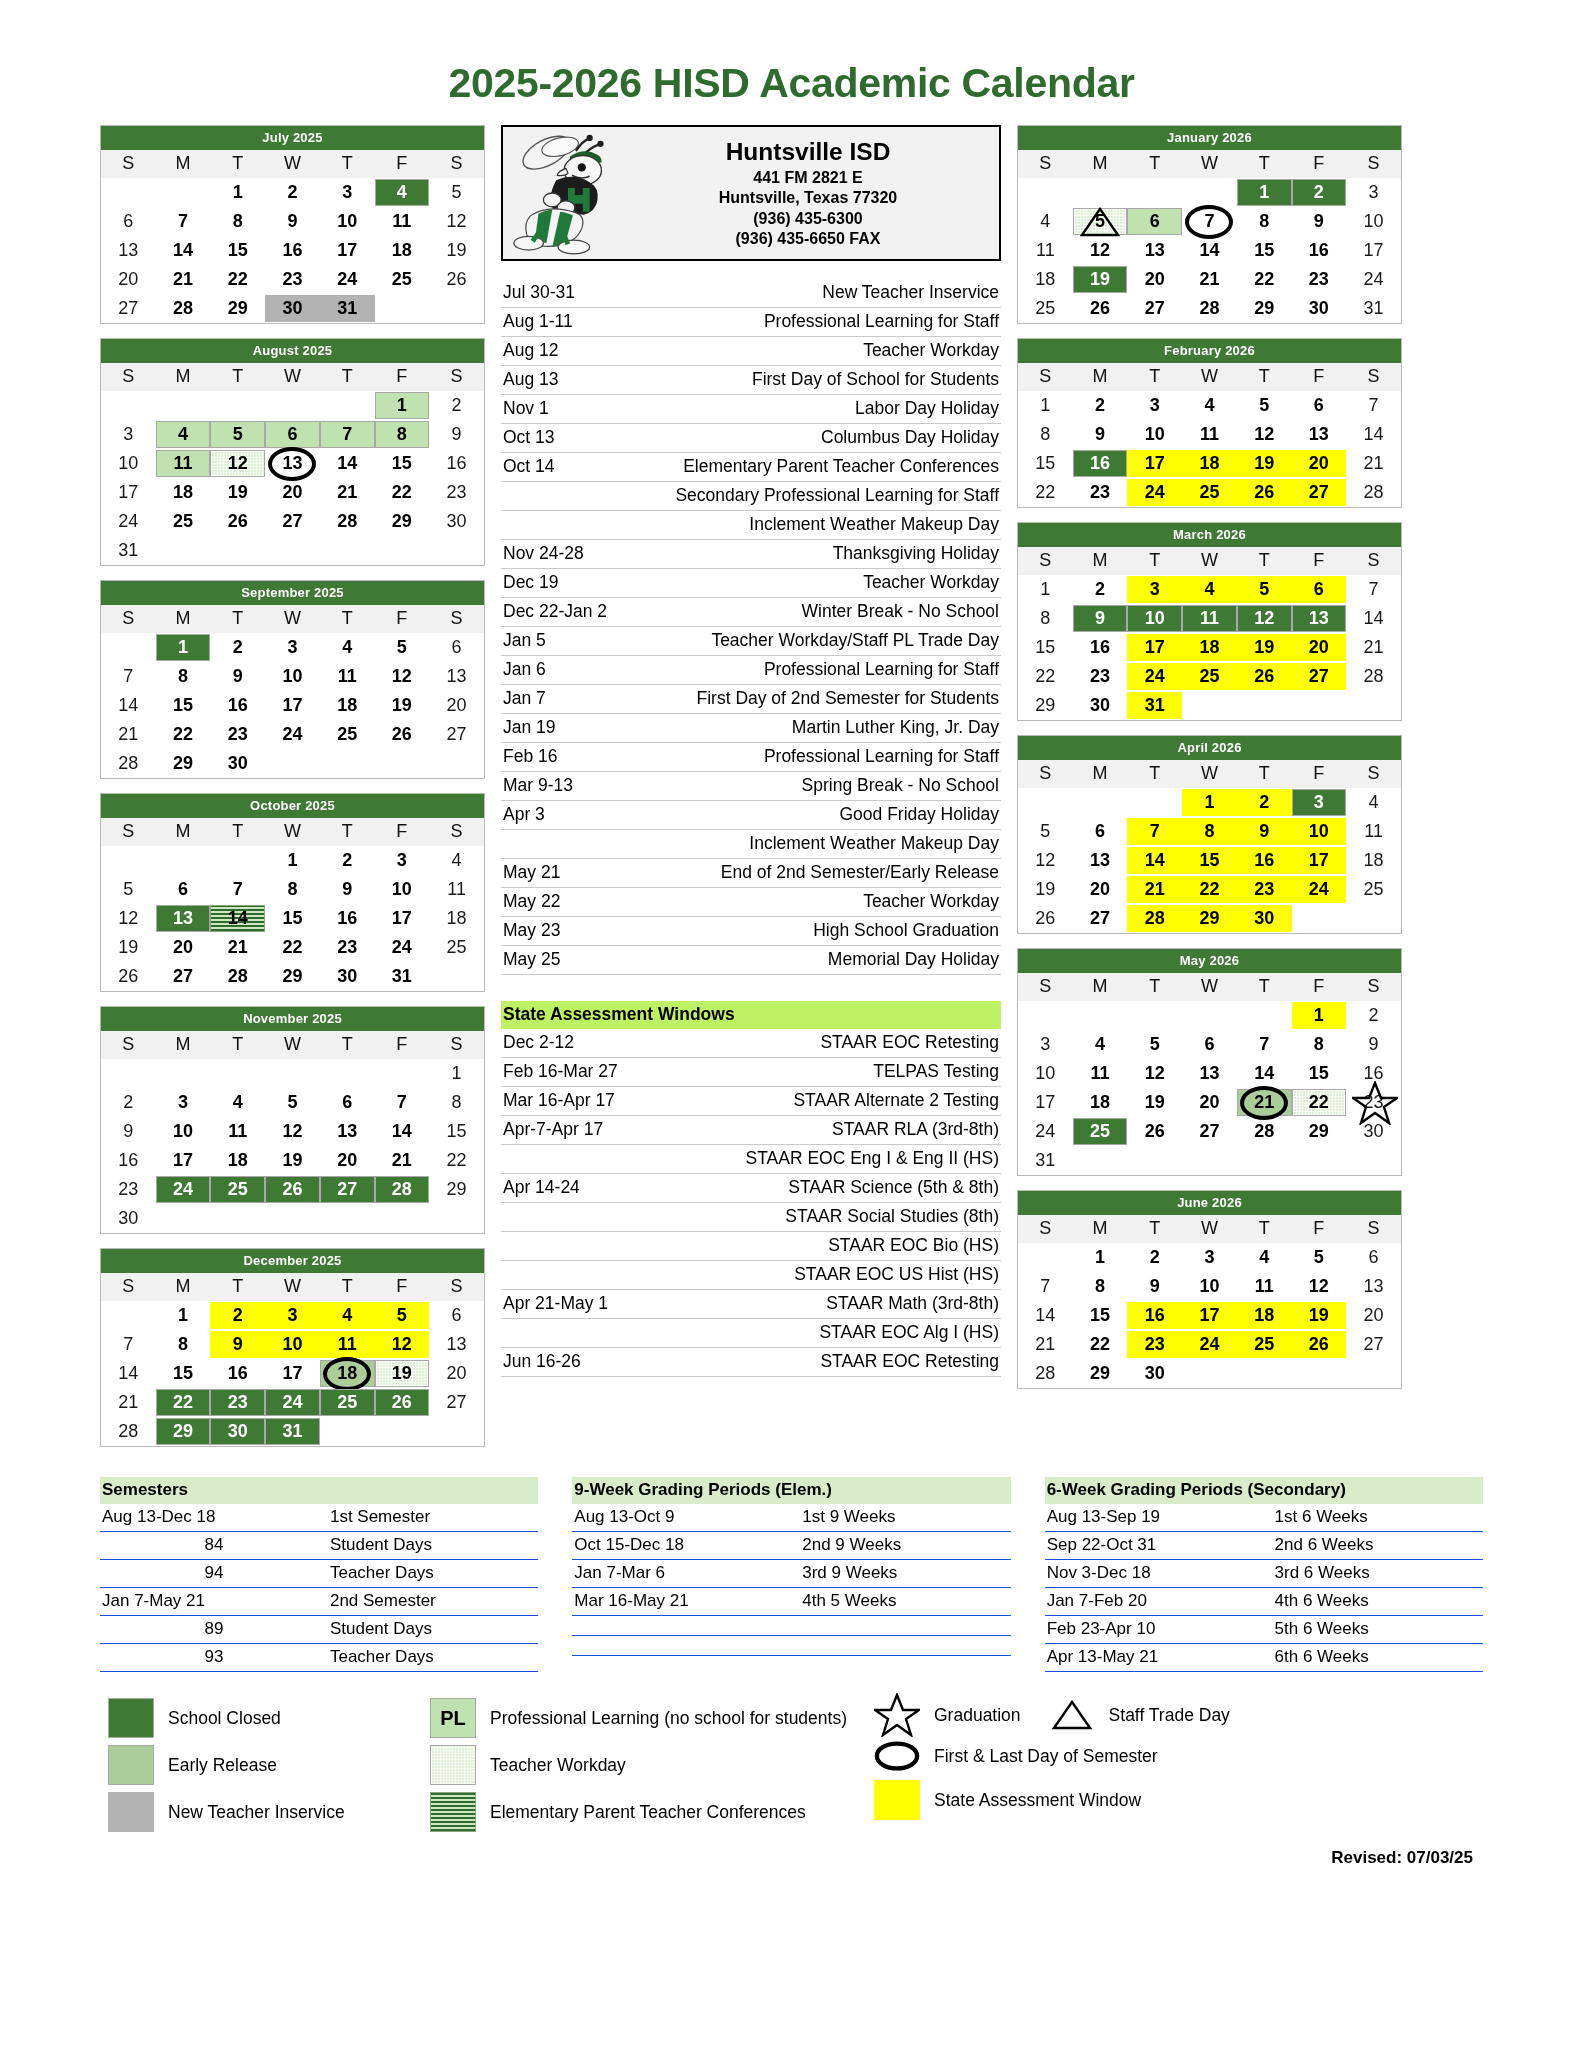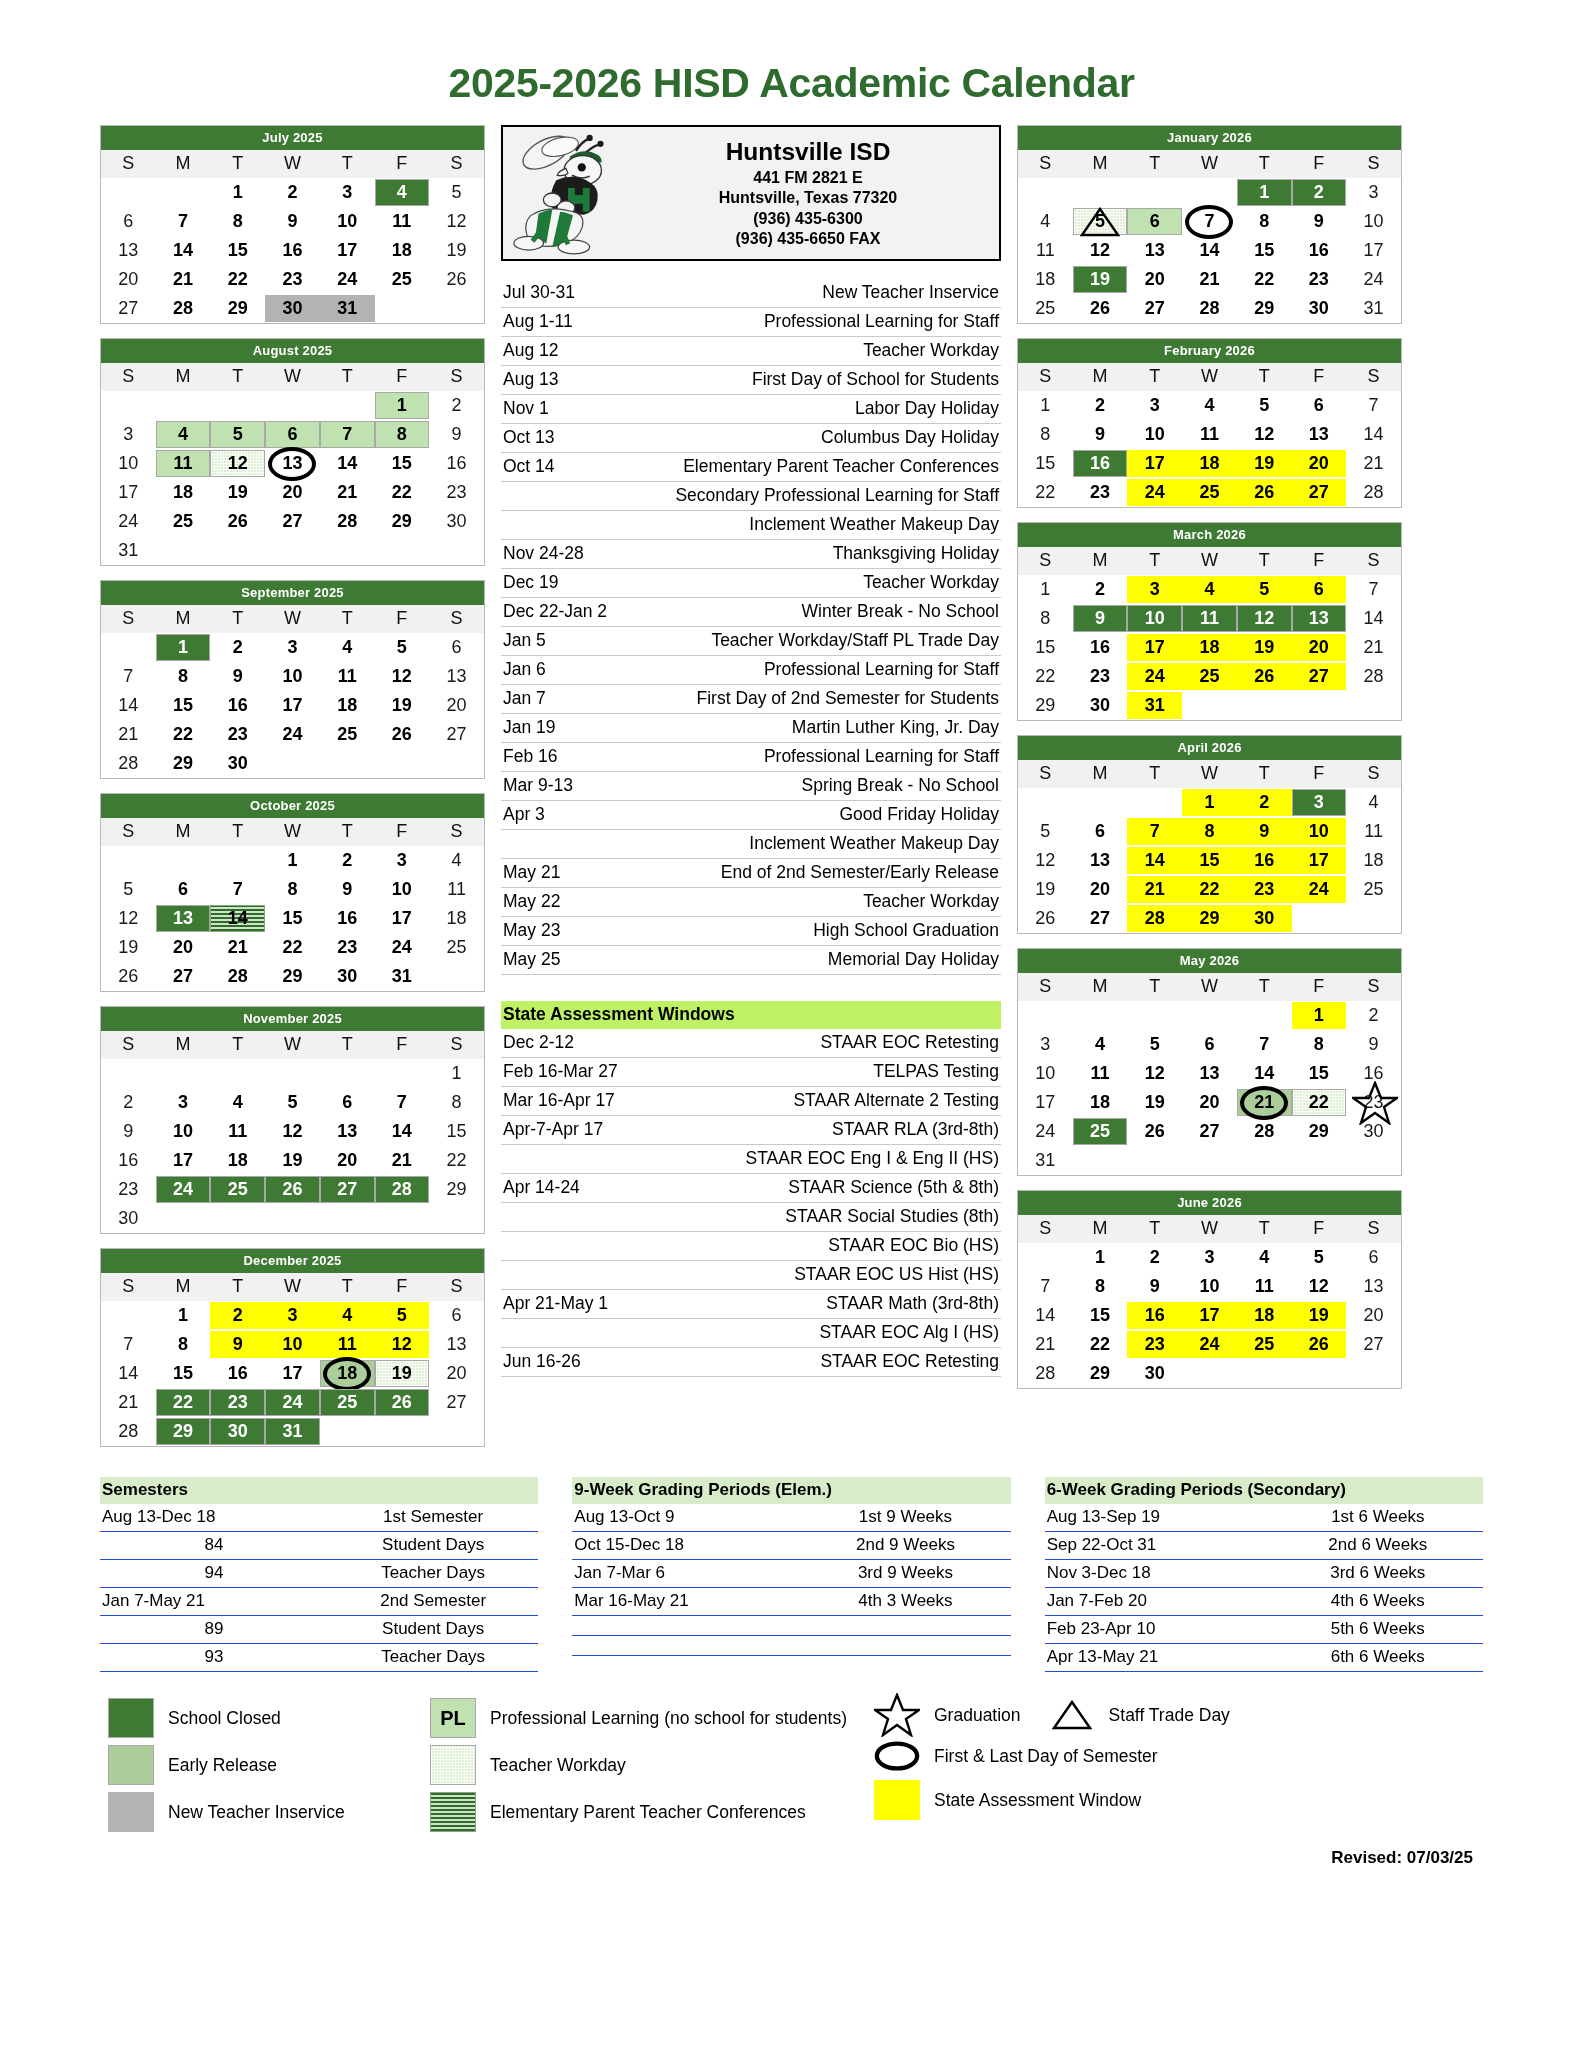--- a/index.html
+++ b/index.html
@@ -143,21 +143,21 @@
 
   
   .bottom { display:flex; gap: 34px; margin-top: 16px; padding: 0 0 0 0; }
   .bt { flex:1; }
   .bt table { width:100%; border-collapse: collapse; }
   .bt td {
     font-size: 17px; padding: 3px 2px 4px 2px;
     border-bottom: 1px solid #1d4ed8; white-space:nowrap;
   }
   .bt .lcell { text-align:left; width: 52%; }
-  .bt .rcell { text-align:center; }
+  .bt .rcell { text-align:left; }
   .bt .center-num { text-align:center; width:52%; }
   .bt .hd { background:#d8ecc9; font-weight:bold; border-bottom:none; font-size:17px; }
   .bt .emptyrow td { height: 20px; }
 
   
   .legend { display:flex; margin-top: 26px; align-items:flex-start; }
   .lg-col { display:flex; flex-direction:column; gap: 7px; }
   .lg-col.c1 { width: 330px; padding-left: 8px;}
   .lg-col.c2 { width: 420px; }
   .lg-col.c3 { width: 500px; padding-left: 24px;}
@@ -2819,21 +2819,21 @@
             <tr>
               <td class="lcell">Oct 15-Dec 18</td>
               <td class="rcell">2nd 9 Weeks</td>
             </tr>
             <tr>
               <td class="lcell">Jan 7-Mar 6</td>
               <td class="rcell">3rd 9 Weeks</td>
             </tr>
             <tr>
               <td class="lcell">Mar 16-May 21</td>
-              <td class="rcell">4th 3 Weeks</td>
+              <td class="rcell">4th 5 Weeks</td>
             </tr>
             <tr class="emptyrow">
               <td class="lcell"></td>
               <td class="rcell"></td>
             </tr>
             <tr class="emptyrow">
               <td class="lcell"></td>
               <td class="rcell"></td>
             </tr>
           </tbody>

